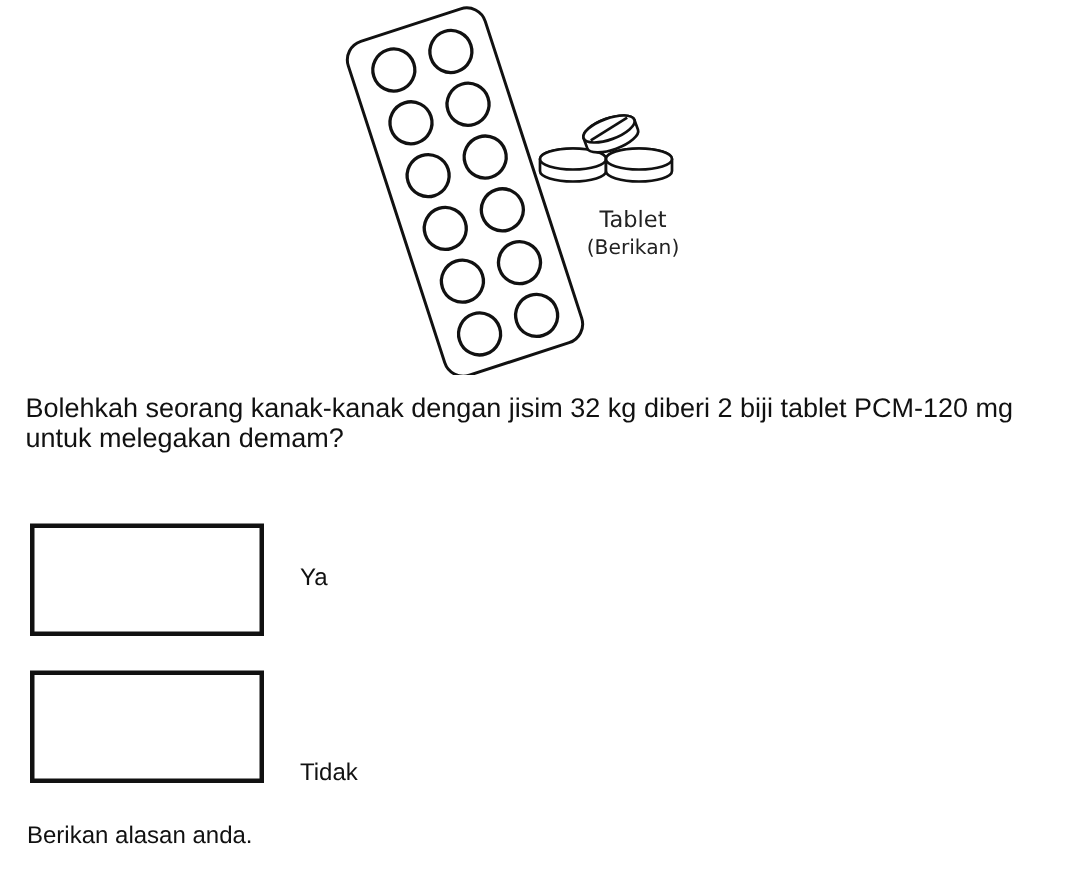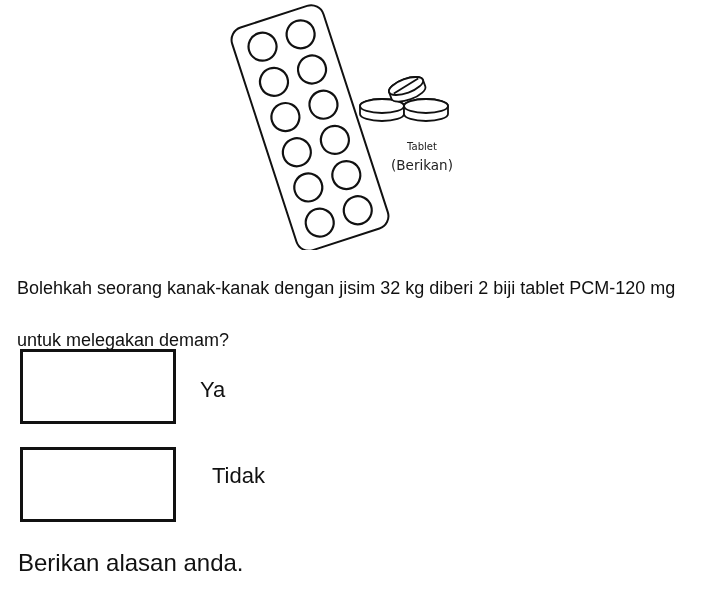--- a/index.html
+++ b/index.html
@@ -2,25 +2,25 @@
 <html><head>
 <meta charset="utf-8">
 <style>
   html, body { margin:0; padding:0; background:#ffffff; }
   body { width:712px; height:594px; position:relative; overflow:hidden;
          font-family:"Liberation Sans", sans-serif; color:#111; }
   .illus { position:absolute; left:0; top:0; width:712px; height:250px; }
   .tab-label { position:absolute; font-family:"DejaVu Sans", sans-serif; font-size:13.5px;
                color:#222; text-align:center; line-height:19px; }
   .question { position:absolute; left:17px; top:262px; width:690px; font-size:18px;
-              line-height:52px; color:#111; margin:0; }
+              line-height:20px; color:#111; margin:0; }
   .answer-box { position:absolute; left:20px; width:150px; height:69px;
                 border:3px solid #111; box-sizing:content-box; background:#fff; }
-  .opt-label { position:absolute; left:200px; font-size:22px; color:#111; }
-  .footer { position:absolute; left:18px; top:549px; font-size:24px; color:#111; }
+  .opt-label { position:absolute; left:200px; font-size:16px; color:#111; }
+  .footer { position:absolute; left:18px; top:549px; font-size:16px; color:#111; }
 </style>
 </head>
 <body>
 
 <div class="illus">
   <svg width="712" height="250" viewBox="0 0 712 250">
 
     <g transform="translate(310,128) rotate(-18)">
       <rect x="-48" y="-117" width="96" height="234" rx="13" ry="13" fill="#fff" stroke="#111" stroke-width="2"></rect>
       <g fill="none" stroke="#111" stroke-width="2.2">
@@ -48,26 +48,26 @@
       <ellipse cx="426" cy="106" rx="22" ry="7"></ellipse>
 
       <g transform="translate(406,86) rotate(-20)">
         <path d="M-18,0 a18,7 0 0,1 36,0 v7 a18,7 0 0,1 -36,0 z"></path>
         <ellipse cx="0" cy="0" rx="18" ry="7"></ellipse>
         <line x1="-14" y1="3" x2="14" y2="-3"></line>
       </g>
     </g>
   </svg>
   <div class="tab-label" style="left:372px; top:137px; width:100px;">
-    <div style="font-size:10px;">Tablet</div>
+    <div style="font-size:15px;">Tablet</div>
     <div>(Berikan)</div>
   </div>
 </div>
 
 <p class="question">Bolehkah seorang kanak-kanak dengan jisim 32 kg diberi 2 biji tablet PCM-120 mg untuk melegakan demam?</p>
 
 <div class="answer-box" style="top:349px;"></div>
 <div class="opt-label" style="top:377px;">Ya</div>
 
 <div class="answer-box" style="top:447px;"></div>
-<div class="opt-label" style="top:463px;margin-left:12px;">Tidak</div>
+<div class="opt-label" style="top:507px;">Tidak</div>
 
 <div class="footer">Berikan alasan anda.</div>
 
 </body></html>

